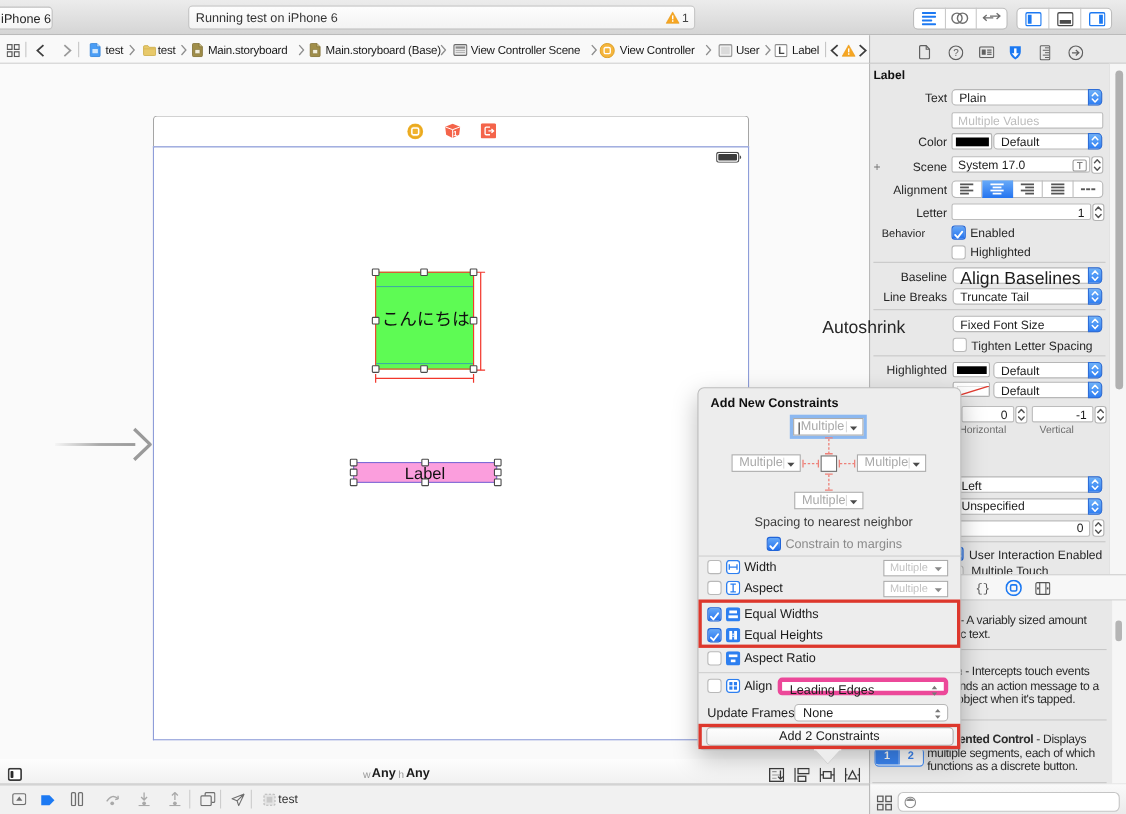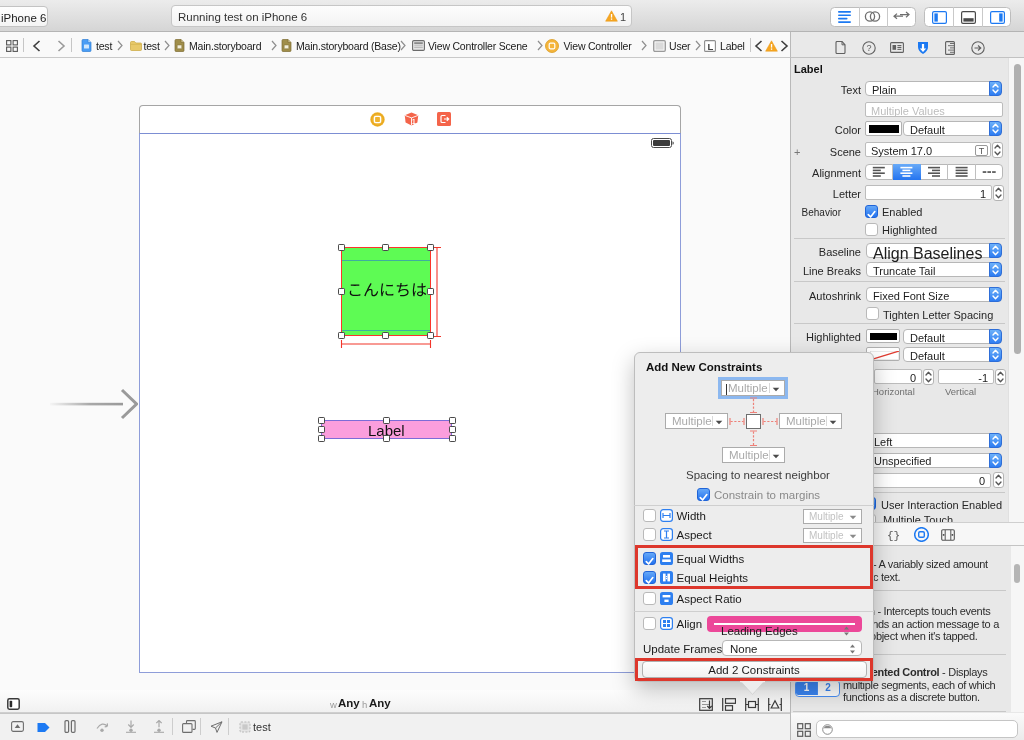--- a/index.html
+++ b/index.html
@@ -437,21 +437,21 @@
   </div>
 <div class="a lbl" style="left:741px;top:265px;width:120px;font-size:11px">Line Breaks</div>
 <div class="a popup" style="left:866px;top:262px;width:136px;height:15px;">
     <div class="tx" style="font-size:11px;color:#1c1c1c">Truncate Tail</div>
     <div class="cap" style="height:15px"><svg width="11" height="13" viewBox="0 0 11 13">
         <path d="M3 5 L5.5 2.3 L8 5" stroke="#fff" stroke-width="1.4" fill="none" stroke-linecap="round" stroke-linejoin="round"></path>
         <path d="M3 8 L5.5 10.7 L8 8" stroke="#fff" stroke-width="1.4" fill="none" stroke-linecap="round" stroke-linejoin="round"></path>
       </svg></div>
   </div>
 <div class="a sep" style="left:794px;top:281px;width:211px;height:1px;"></div>
-<div class="a lbl" style="left:741px;top:290px;width:120px;font-size:11px">Autoshrink</div>
+<div class="a lbl" style="left:703px;top:290px;width:120px;font-size:16px">Autoshrink</div>
 <div class="a popup" style="left:866px;top:287px;width:136px;height:15px;">
     <div class="tx" style="font-size:11px;color:#1c1c1c">Fixed Font Size</div>
     <div class="cap" style="height:15px"><svg width="11" height="13" viewBox="0 0 11 13">
         <path d="M3 5 L5.5 2.3 L8 5" stroke="#fff" stroke-width="1.4" fill="none" stroke-linecap="round" stroke-linejoin="round"></path>
         <path d="M3 8 L5.5 10.7 L8 8" stroke="#fff" stroke-width="1.4" fill="none" stroke-linecap="round" stroke-linejoin="round"></path>
       </svg></div>
   </div>
 <div class="a chk" style="left:866px;top:307px;width:13px;height:13px;width:13px;height:13px"></div>
 <div class="a" style="left:883px;top:308.5px;font-size:11px;color:#262626;white-space:nowrap;">Tighten Letter Spacing</div>
 <div class="a sep" style="left:794px;top:323px;width:211px;height:1px;"></div>
@@ -691,21 +691,21 @@
 <div class="a chk" style="left:643px;top:616.5px;width:13px;height:13px;z-index:22;"></div>
 <svg class="a" style="left:659.5px;top:616.5px;z-index:22" width="13" height="13" viewBox="0 0 13 13">
     <rect x="0.6" y="0.6" width="11.8" height="11.8" rx="2.6" stroke="#2d7ff0" stroke-width="1.2" fill="#fff"></rect>
     <rect x="3" y="3" width="3" height="3" fill="#2d7ff0"></rect>
     <rect x="7" y="3" width="3" height="3" fill="#2d7ff0"></rect>
     <rect x="3" y="7" width="3" height="3" fill="#2d7ff0"></rect>
     <rect x="7" y="7" width="3" height="3" fill="#2d7ff0"></rect>
     <rect x="6.1" y="2" width="0.9" height="9" fill="#fff"></rect>
   </svg>
 <div class="a" style="z-index:22;left:676.5px;top:617.5px;font-size:11.5px;color:#1a1a1a;white-space:nowrap;">Align</div>
-<div class="a" style="left:707px;top:616px;width:155px;height:16px;z-index:22;background:#fff;border:7px solid #ec4899;border-radius:4px">
+<div class="a" style="left:707px;top:616px;width:155px;height:16px;z-index:22;background:#fff;border:4px solid #ec4899;border-radius:4px">
     <div class="a" style="left:7px;top:1.5px;font-size:11.5px;color:#1c1c1c">Leading Edges</div>
     <svg class="a" style="right:5px;top:3px" width="7" height="10" viewBox="0 0 7 10">
       <path d="M3.5 0.5 L6 3.5 L1 3.5 Z" fill="#777"></path>
       <path d="M3.5 9.5 L1 6.5 L6 6.5 Z" fill="#777"></path>
     </svg>
   </div>
 <div class="a" style="z-index:22;left:643px;top:642.5px;font-size:11.5px;color:#1a1a1a;white-space:nowrap;">Update Frames</div>
 <div class="a" style="left:722px;top:640px;width:140px;height:16px;z-index:22;background:#fff;border:1px solid #b7b7b7;border-radius:4px">
     <div class="a" style="left:7px;top:1.5px;font-size:11.5px;color:#1c1c1c">None</div>
     <svg class="a" style="right:5px;top:3px" width="7" height="10" viewBox="0 0 7 10">

